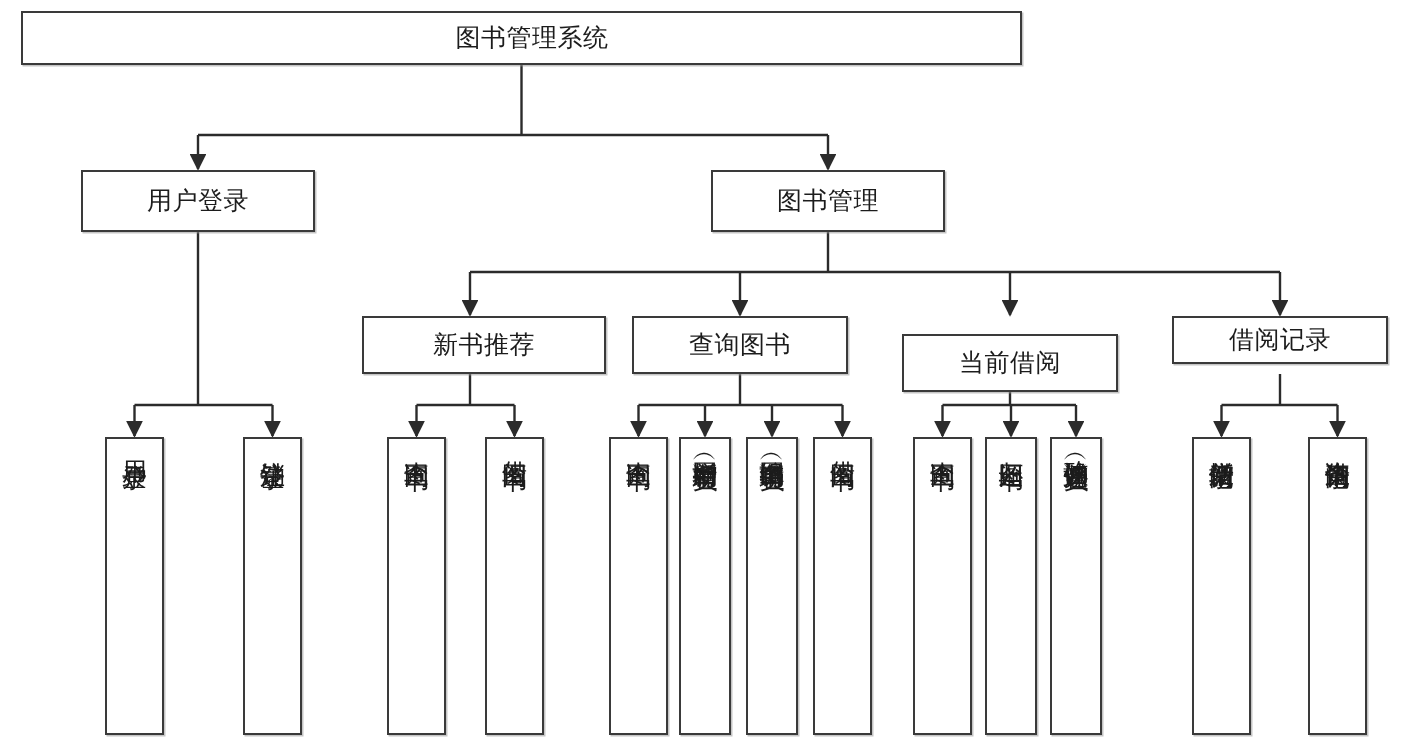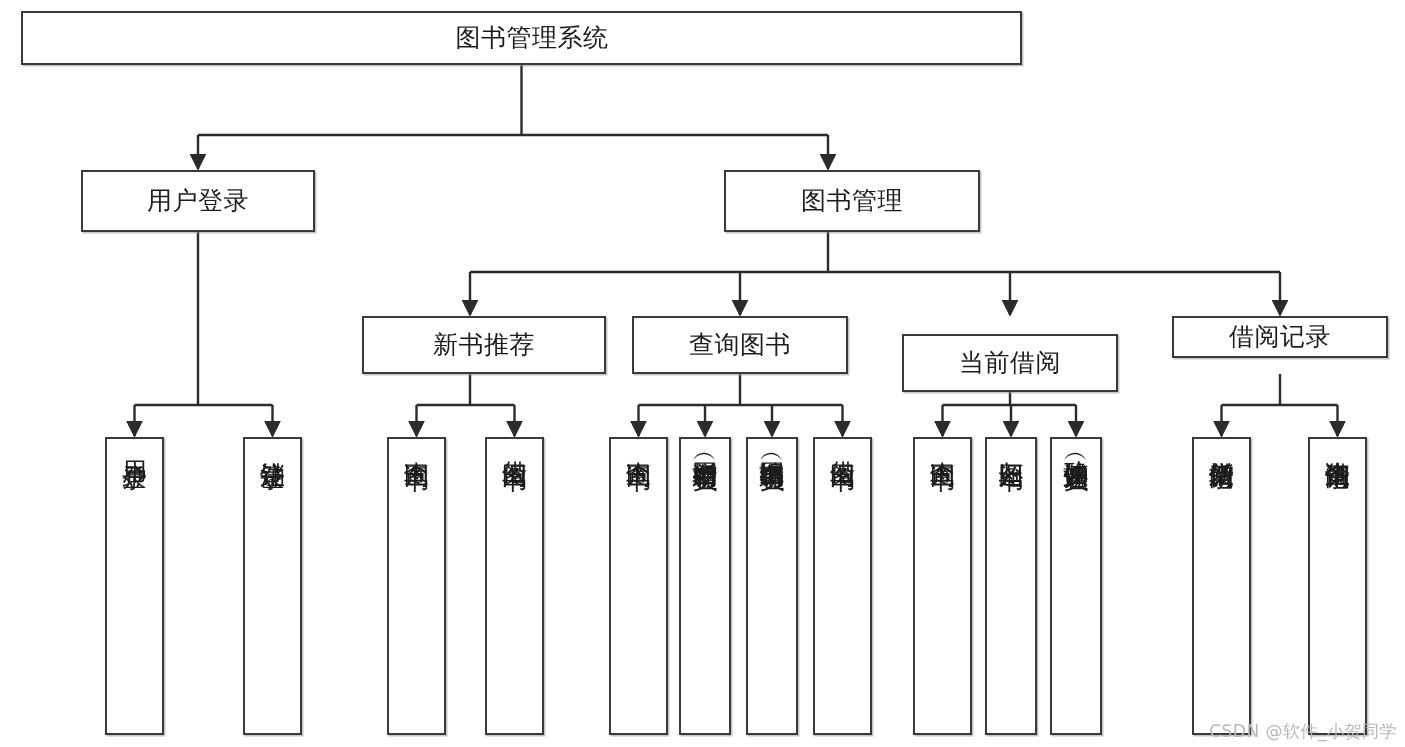--- a/index.html
+++ b/index.html
@@ -130,33 +130,33 @@
       </g>
   </svg>
 
   <div id="node-layer">
       <div class="node horiz root" style="left: 21px; top: 11px; width: 1001px; height: 54px; padding-left: 21px;">
         <span class="label">图书管理系统</span>
       </div>
       <div class="node horiz" style="left: 81px; top: 170px; width: 234px; height: 62px;">
         <span class="label">用户登录</span>
       </div>
-      <div class="node horiz" style="left: 711px; top: 170px; width: 256px; height: 62px; margin-left: 13px;">
+      <div class="node horiz" style="left: 711px; top: 170px; width: 234px; height: 62px;">
         <span class="label">图书管理</span>
       </div>
       <div class="node horiz" style="left: 362px; top: 316px; width: 244px; height: 58px;">
         <span class="label">新书推荐</span>
       </div>
       <div class="node horiz" style="left: 632px; top: 316px; width: 216px; height: 58px;">
         <span class="label">查询图书</span>
       </div>
       <div class="node horiz" style="left: 902px; top: 316px; width: 216px; height: 58px; margin-top: 18px;">
         <span class="label">当前借阅</span>
       </div>
-      <div class="node horiz" style="left: 1172px; top: 316px; width: 216px; height: 42px;">
+      <div class="node horiz" style="left: 1172px; top: 316px; width: 216px; height: 48px;">
         <span class="label">借阅记录</span>
       </div>
       <div class="node vert" style="left: 105px; top: 437px; width: 59px; height: 298px;">
         <span class="label">用户登录</span>
       </div>
       <div class="node vert" style="left: 243px; top: 437px; width: 59px; height: 298px;">
         <span class="label">注销登录</span>
       </div>
       <div class="node vert" style="left: 387px; top: 437px; width: 59px; height: 298px;">
         <span class="label">查询图书</span>
@@ -186,14 +186,13 @@
         <span class="label">确认归还（管理员）</span>
       </div>
       <div class="node vert tall" style="left: 1192px; top: 437px; width: 59px; height: 298px;">
         <span class="label">新增借阅记录</span>
       </div>
       <div class="node vert tall" style="left: 1308px; top: 437px; width: 59px; height: 298px;">
         <span class="label">查询借阅记录</span>
       </div>
     </div>
 
-  <div class="watermark">CSDN @软件_小贺同学</div>
 </div>
 
 </body></html>

